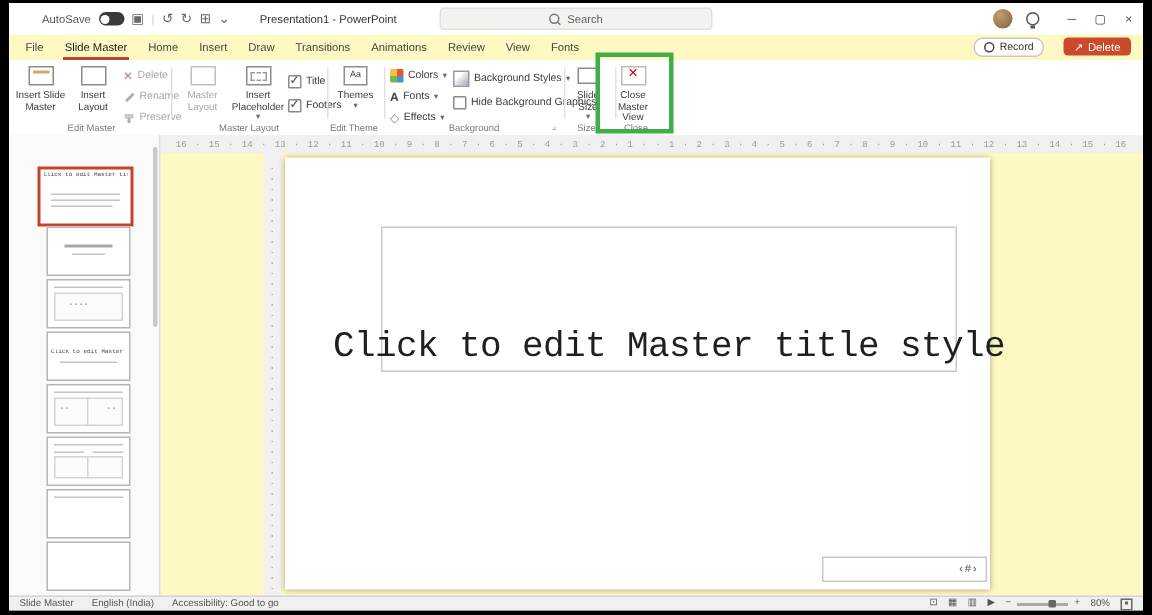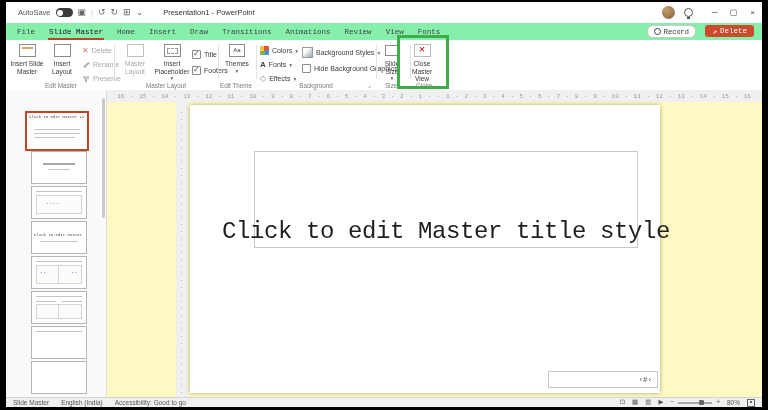--- a/index.html
+++ b/index.html
@@ -1,37 +1,37 @@
 <!DOCTYPE html>
 <html><head>
 <meta charset="utf-8">
 <style>
   html,body{margin:0;padding:0;}
   body{width:768px;height:410px;background:#000;font-family:"Liberation Sans",sans-serif;position:relative;overflow:hidden;-webkit-font-smoothing:antialiased;}
   #window{position:absolute;left:6px;top:2px;width:756px;height:405px;background:#fff;overflow:hidden;}
 
   
   .titlebar{position:absolute;top:0;left:0;right:0;height:21px;background:#fff;display:flex;align-items:center;font-size:7.5px;color:#555;}
-  .qa{display:flex;align-items:center;gap:5px;padding-left:12px;}
+  .qa{display:flex;align-items:center;gap:5px;padding-left:22px;}
   .toggle{width:17px;height:9px;border-radius:5px;background:#3a3a3a;position:relative;}
   .toggle::after{content:"";position:absolute;left:1.5px;top:1.5px;width:6px;height:6px;border-radius:50%;background:#fff;}
   .qa-ic{font-size:9px;color:#666;line-height:1;}
   .qa-sep{color:#ccc;}
   .doc-title{margin-left:20px;color:#333;}
   .searchbox{position:absolute;left:50%;top:3px;transform:translateX(-50%);width:180px;height:13px;background:#f3f2f1;border:1px solid #e1dfdd;border-radius:3px;display:flex;align-items:center;justify-content:center;gap:5px;color:#605e5c;}
   .mag{width:5px;height:5px;border:1px solid #777;border-radius:50%;position:relative;display:inline-block;}
   .mag::after{content:"";position:absolute;width:3px;height:1px;background:#777;transform:rotate(45deg);right:-2px;bottom:-1px;}
   .tb-right{position:absolute;right:0;top:0;height:21px;display:flex;align-items:center;gap:0;}
   .avatar{width:13px;height:13px;border-radius:50%;background:radial-gradient(circle at 35% 30%,#c79b6b,#7e6242);margin-right:9px;}
   .bulb{width:7px;height:7px;border:1px solid #555;border-radius:50%;position:relative;margin-right:12px;}
   .bulb::after{content:"";position:absolute;left:1.5px;bottom:-3px;width:3px;height:2px;background:#555;}
   .winctl{width:19px;height:21px;display:flex;align-items:center;justify-content:center;font-size:8px;color:#444;}
 
   
-  .tabs{position:absolute;top:21px;left:0;right:0;height:17px;background:#86efac;display:flex;align-items:flex-end;font-size:7.5px;color:#444;padding-left:4px;font-family:Liberation Mono, monospace;}
+  .tabs{position:absolute;top:21px;left:0;right:0;height:17px;background:#fef9c3;display:flex;align-items:flex-end;font-size:7.5px;color:#444;padding-left:4px;}
   .tab{padding:0 7px;height:100%;display:flex;align-items:center;position:relative;}
   .tab.active{color:#1a1a1a;}
   .tab.active::after{content:"";position:absolute;left:6px;right:6px;bottom:0;height:2px;background:#B7472A;}
   .record-btn{position:absolute;right:66px;top:2px;height:11px;border:1px solid #c8c8c8;border-radius:6px;display:flex;align-items:center;gap:3px;padding:0 6px;font-size:7px;color:#333;background:#fff;}
   .rec-dot{width:5px;height:5px;border:1.5px solid #444;border-radius:50%;}
   .share-btn{position:absolute;right:8px;top:2px;height:12px;background:#CB4A2C;border-radius:3px;display:flex;align-items:center;gap:3px;padding:0 7px;font-size:7.5px;color:#fff;}
 
   
   .ribbon{position:absolute;top:38px;left:0;right:0;height:50px;background:#fff;border-bottom:1px solid #d6d6d6;}
   .btn-big{position:absolute;top:3px;height:41px;display:flex;flex-direction:column;align-items:center;justify-content:flex-start;font-size:6.6px;color:#3b3b3b;text-align:center;line-height:1.15;border-radius:2px;}
@@ -111,20 +111,24 @@
       <span>AutoSave</span>
       <span class="toggle"></span>
       <span class="qa-ic">▣</span>
       <span class="qa-sep">|</span>
       <span class="qa-ic">↺</span>
       <span class="qa-ic">↻</span>
       <span class="qa-ic">⊞</span>
       <span class="qa-ic">⌄</span>
     </div>
     <span class="doc-title">Presentation1 - PowerPoint</span>
+    <div class="searchbox">
+      <span class="mag"></span>
+      <span>Search</span>
+    </div>
     <div class="tb-right">
       <span class="avatar"></span>
       <span class="bulb"></span>
       <span class="winctl">─</span>
       <span class="winctl">▢</span>
       <span class="winctl">×</span>
     </div>
   </div>
 
   <div class="tabs">

